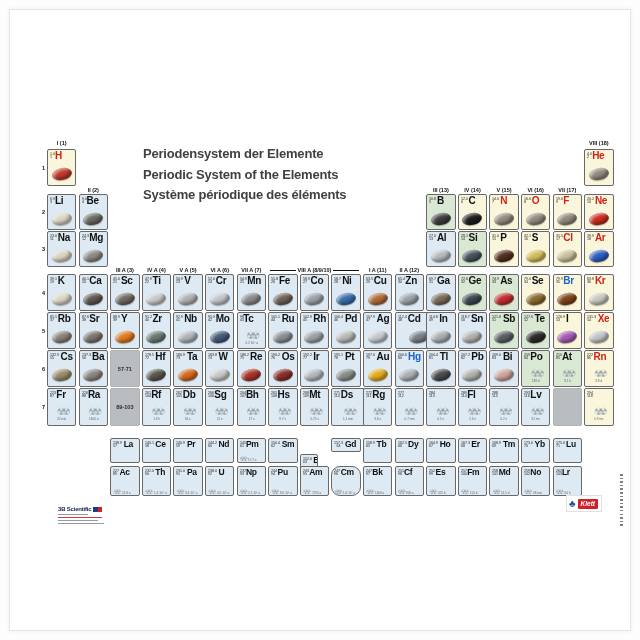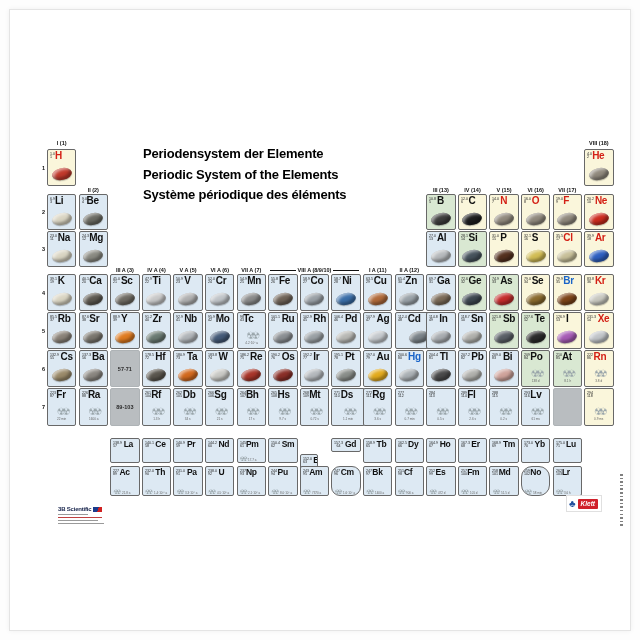--- a/index.html
+++ b/index.html
@@ -1,21 +1,21 @@
 <!DOCTYPE html>
 <html><head>
 <meta charset="utf-8">
 <style>
   html,body{margin:0;padding:0;background:#ffffff;}
   .page{position:relative;width:640px;height:640px;background:#fdfdfd;overflow:hidden;
         font-family:"Liberation Sans", sans-serif;}
   .poster{position:absolute;left:9px;top:9px;right:9px;bottom:9px;background:#ffffff;
           border:1px solid #e4e4e4;box-shadow:0 0 5px rgba(0,0,0,.06);}
   .title{position:absolute;left:133px;top:134px;font-weight:bold;font-size:13px;
-         line-height:20.5px;color:#000000;letter-spacing:-.2px;white-space:nowrap;}
+         line-height:20.5px;color:#404040;letter-spacing:-.2px;white-space:nowrap;}
   
   .cell{position:absolute;box-sizing:border-box;border:1px solid #686868;border-radius:2px;
         overflow:hidden;}
   .bg-metal{background:#dde9f3;}
   .bg-nonmetal{background:#faf6db;}
   .bg-metalloid{background:#d9e8d2;}
   .bg-placeholder{background:#b9bdc0;border-color:#aeb3b6;}
   .nuc{position:absolute;left:2px;top:1px;display:flex;align-items:flex-start;line-height:1;}
   .mn{display:flex;flex-direction:column;font-size:5px;color:#222;transform:scale(.72);
       transform-origin:left top;margin-right:0px;margin-top:1px;}
@@ -1228,21 +1228,21 @@
         <div class="cell bg-metal mini" style="left: 479.4px; top: 456px; width: 29.4px; height: 30px;">
           <div class="nuc">
             <div class="mn">
               <span>258</span>
               <span>101</span>
             </div>
             <div class="sym solid">Md</div>
           </div>
           <div class="tre">☢☢<div class="hl">51.5 d</div></div>
         </div>
-        <div class="cell bg-metal mini" style="left: 511px; top: 456px; width: 29.4px; height: 30px; border-radius: 11px;">
+        <div class="cell bg-metal mini" style="left: 511px; top: 456px; width: 29.4px; height: 30px;">
           <div class="nuc">
             <div class="mn">
               <span>259</span>
               <span>102</span>
             </div>
             <div class="sym solid">No</div>
           </div>
           <div class="tre">☢☢<div class="hl">58 min</div></div>
         </div>
         <div class="cell bg-metal mini" style="left: 542.6px; top: 456px; width: 29.4px; height: 30px;">

